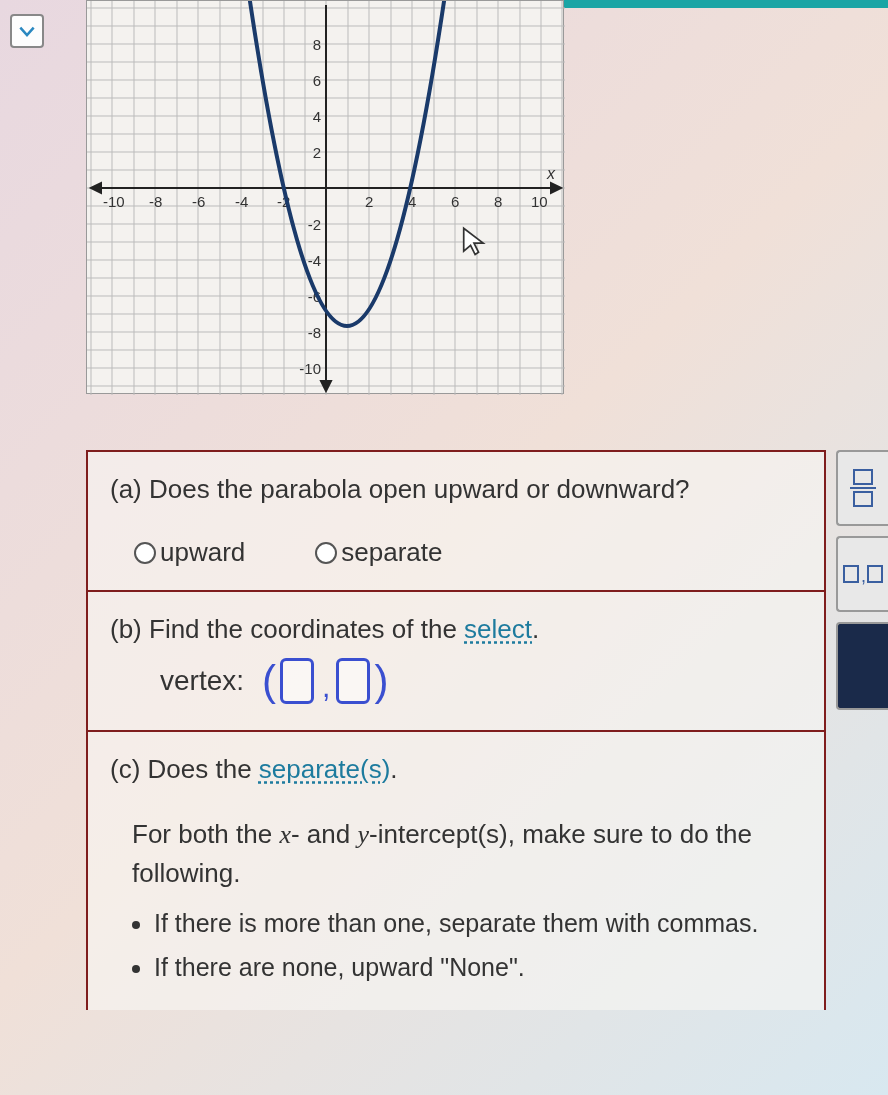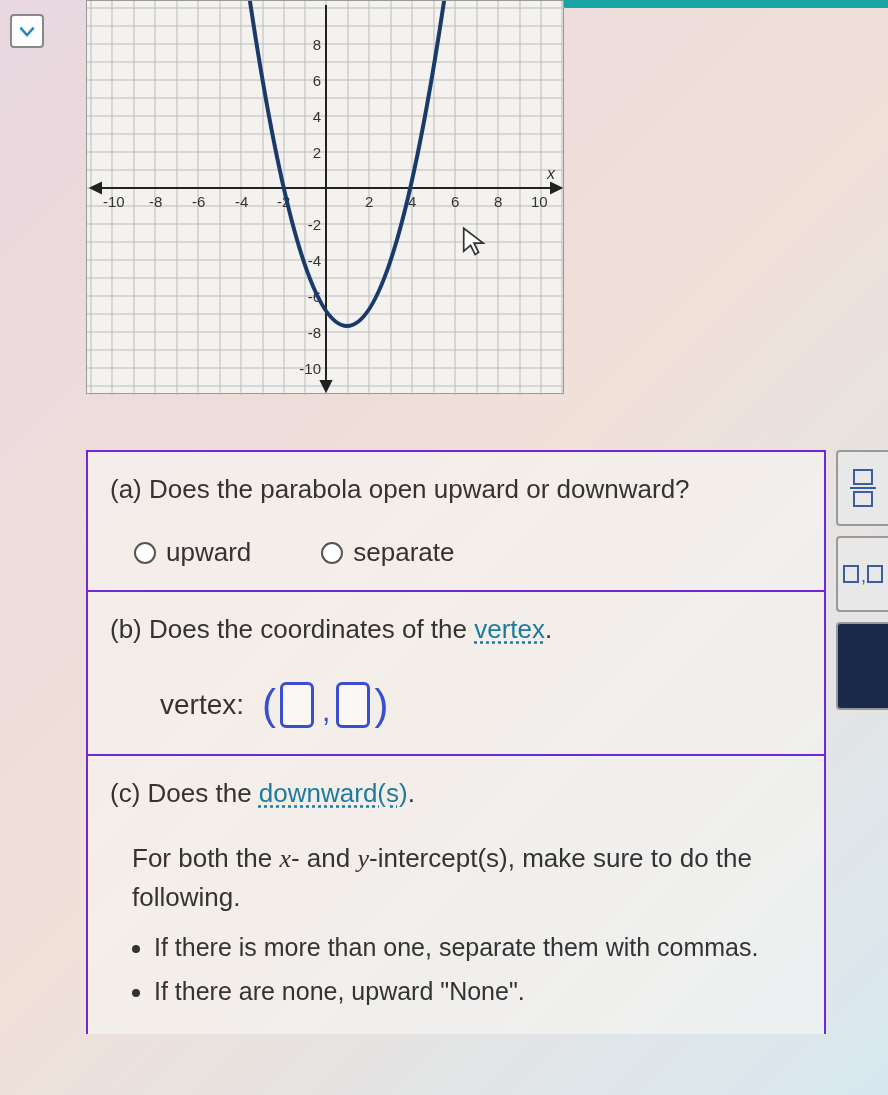--- a/index.html
+++ b/index.html
@@ -47,44 +47,43 @@
   }
   .question-table {
     position: absolute;
     top: 450px;
     left: 86px;
     width: 740px;
     border-collapse: collapse;
     background: rgba(248,246,244,0.6);
   }
   .question-table td {
-    border: 2px solid #6d28d9;
+    border: 2px solid #7f1d1d;
     padding: 18px 22px;
     font-size: 26px;
     line-height: 1.5;
   }
   .radio-row {
     margin-top: 24px;
     display: flex;
     gap: 70px;
     padding-left: 24px;
   }
-  .radio-item { display: flex; align-items: center; gap: 10px; text-align: center; }
+  .radio-item { display: flex; align-items: center; gap: 4px; text-align: center; }
   .radio-circle {
     width: 22px; height: 22px;
     border: 2px solid #555; border-radius: 50%;
     background: #fff;
   }
   .link-term {
     color: #1d7b9e;
     text-decoration: underline dotted;
     text-underline-offset: 3px;
   }
   .vertex-row {
-    margin-top: 24px;
     padding-left: 50px;
     display: flex;
     align-items: center;
     gap: 18px;
     font-size: 28px;
   }
   .paren-group {
     display: flex;
     align-items: center;
     gap: 4px;
@@ -260,37 +259,37 @@
       </div>
       <div class="radio-item">
         <span class="radio-circle"></span>
         <span>separate</span>
       </div>
     </div>
   </td>
       </tr>
   <tr>
         <td>
-    <span>(b) Does the coordinates of the </span><span class="link-term">vertex</span><span>.</span>
+    <span>(b) Find the coordinates of the </span><span class="link-term">select</span><span>.</span>
     <div class="vertex-row">
       <span>vertex:</span>
       <span class="paren-group">
         <span>(</span>
         <span class="input-box"></span>
         <span class="comma">,</span>
         <span class="input-box"></span>
         <span>)</span>
       </span>
     </div>
   </td>
       </tr>
   <tr>
         <td style="border-bottom:none;">
     <div>
-      <span>(c) Does the </span><span class="link-term">downward(s)</span><span>.</span>
+      <span>(c) Does the </span><span class="link-term">separate(s)</span><span>.</span>
     </div>
     <div style="margin-top:26px; padding-left:22px;">
       <span>For both the </span><span class="italic">x</span><span>- and </span><span class="italic">y</span><span>-intercept(s), make sure to do the following.</span>
     </div>
     <ul class="bullets">
       <li>If there is more than one, separate them with commas.</li>
       <li>If there are none, upward "None".</li>
     </ul>
   </td>
       </tr>

